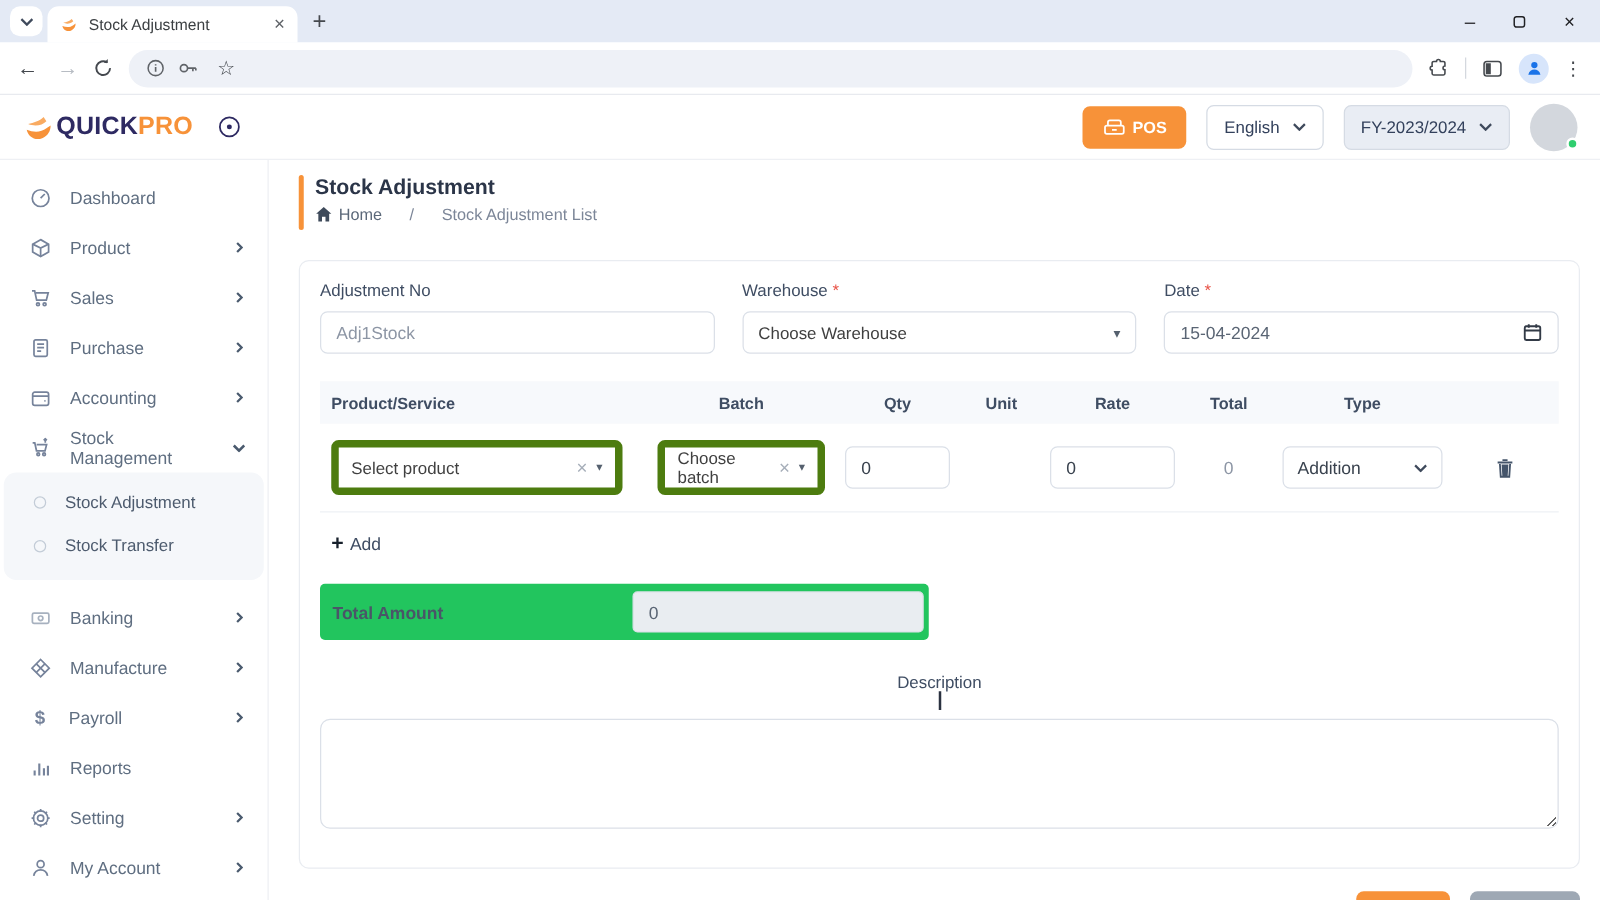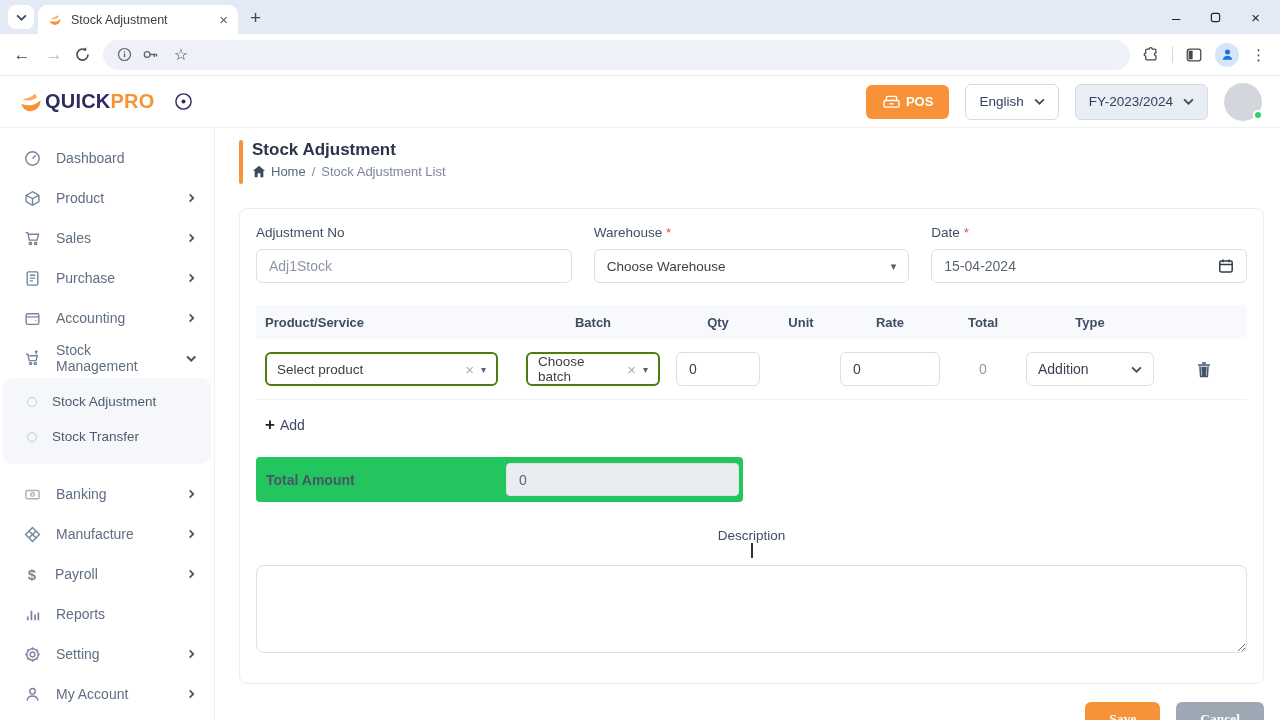--- a/index.html
+++ b/index.html
@@ -62,42 +62,42 @@
   .ni .chev-s { stroke:#4a5a6e; stroke-width:2; fill:none; }
   .submenu { background:#f5f7fa; border-radius:10px; margin:0 3px; padding:6px 0 10px; }
   .sni { height:35px; display:flex; align-items:center; gap:15px; padding:0 24px; font-size:13.5px; color:#4d5b6e; }
   .sni .dot { width:10px; height:10px; border-radius:50%; border:1.4px solid #c3ccd7; flex:none; }
   .sb-gap { height:10px; }
 
   .main { flex:1; display:flex; flex-direction:column; padding:12px 16px 10px 24px; overflow:hidden; }
   .page-head { display:flex; gap:9px; }
   .accent-bar { width:4px; height:44px; border-radius:3px; background:#f79239; flex:none; }
   .page-title { font-size:17px; font-weight:700; color:#2b3548; }
-  .breadcrumb { display:flex; align-items:center; gap:6px; margin-top:4px; font-size:13px; color:#7c8698; }
+  .breadcrumb { display:flex; align-items:center; gap:22px; margin-top:4px; font-size:13px; color:#7c8698; }
   .breadcrumb .home { color:#5b6879; display:flex; align-items:center; gap:5px; }
 
   .card { margin-top:24px; border:1px solid #e9ecf1; border-radius:8px; padding:16px 16px 26px; background:#fff; }
   .grid3 { display:grid; grid-template-columns:repeat(3,1fr); gap:22px; }
   .f-label { font-size:13.5px; color:#3f4d63; margin-bottom:9px; display:block; }
   .req { color:#e85347; }
   .control { height:34px; border:1px solid #dbe0e8; border-radius:6px; display:flex; align-items:center;
     padding:0 12px; font-size:14px; background:#fff; width:100%; }
   input.control { color:#8d96a5; }
   .placeholder { color:#404040; font-size:13.5px; }
   .sel-arrow { margin-left:auto; font-size:11px; color:#55606e; }
   .date-text { color:#5a6574; }
   .cal { margin-left:auto; }
 
   .items-table { margin-top:22px; }
   .tgrid { display:grid; grid-template-columns:262px 150px 100px 66px 112px 74px 140px 1fr; align-items:center; }
   .t-head { background:#f7f9fc; height:34px; font-size:13px; font-weight:700; color:#3f4d63; }
   .t-head > div { text-align:center; }
   .t-head > div:first-child { text-align:left; padding-left:9px; }
   .t-row { padding:13px 0; border-bottom:1px solid #eef1f5; }
-  .combo { height:34px; border:2px solid #4d7c0f; border-radius:6px; display:flex; align-items:center;
+  .combo { height:44px; border:6px solid #4d7c0f; border-radius:6px; display:flex; align-items:center;
     padding:0 10px; gap:7px; }
   .combo .clear { margin-left:auto; color:#a6aeb9; font-size:15px; line-height:1; }
   .combo .arr { font-size:10px; color:#55606e; }
   .c-product { margin:0 20px 0 9px; }
   .c-batch { margin:0 8px; }
   .num-input { width:84px; height:34px; border:1px solid #dbe0e8; border-radius:6px; padding:0 12px;
     font-size:14px; color:#39424e; justify-self:center; }
   .rate-input { width:100px; }
   .total-txt { text-align:center; color:#8d96a5; font-size:14px; }
   .type-sel { width:128px; height:34px; border:1px solid #dbe0e8; border-radius:6px; display:flex;

